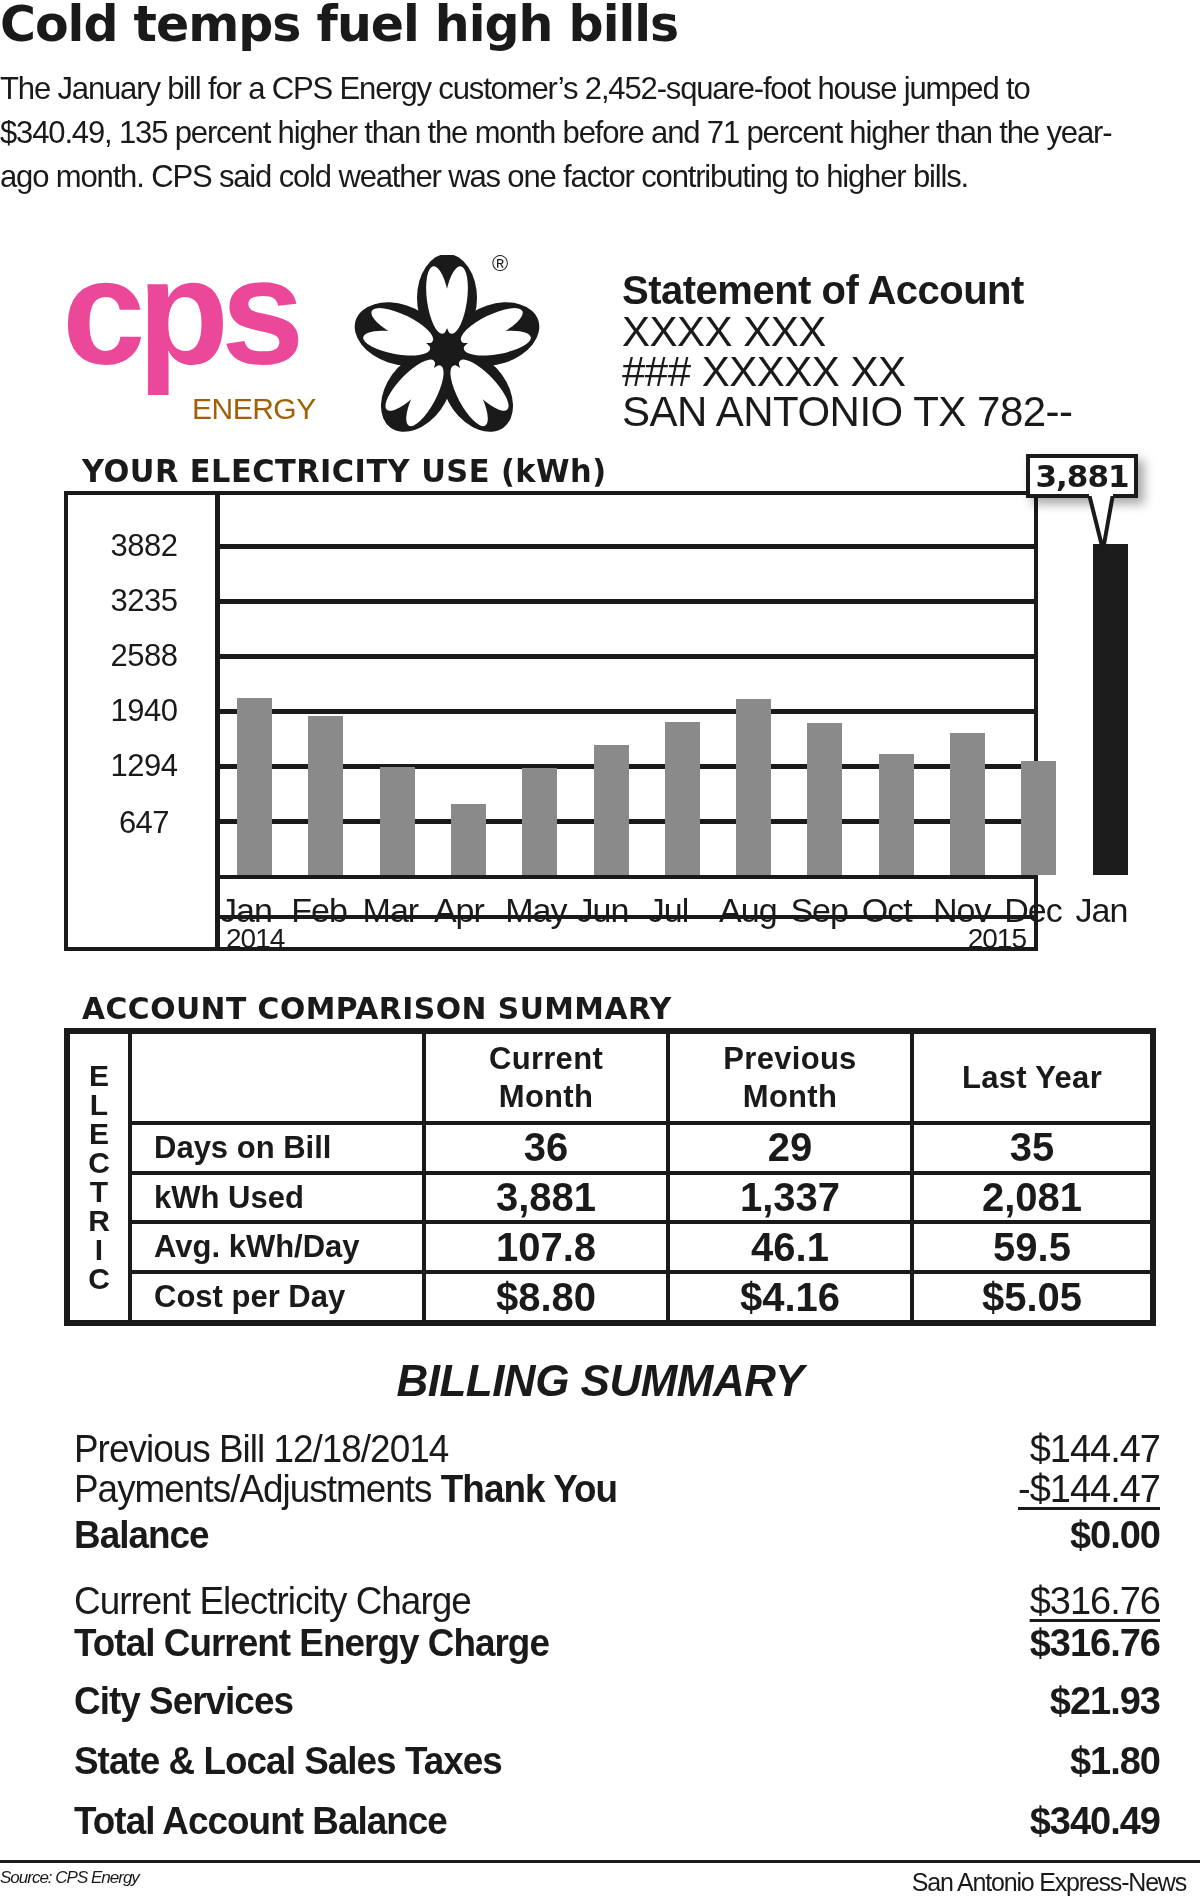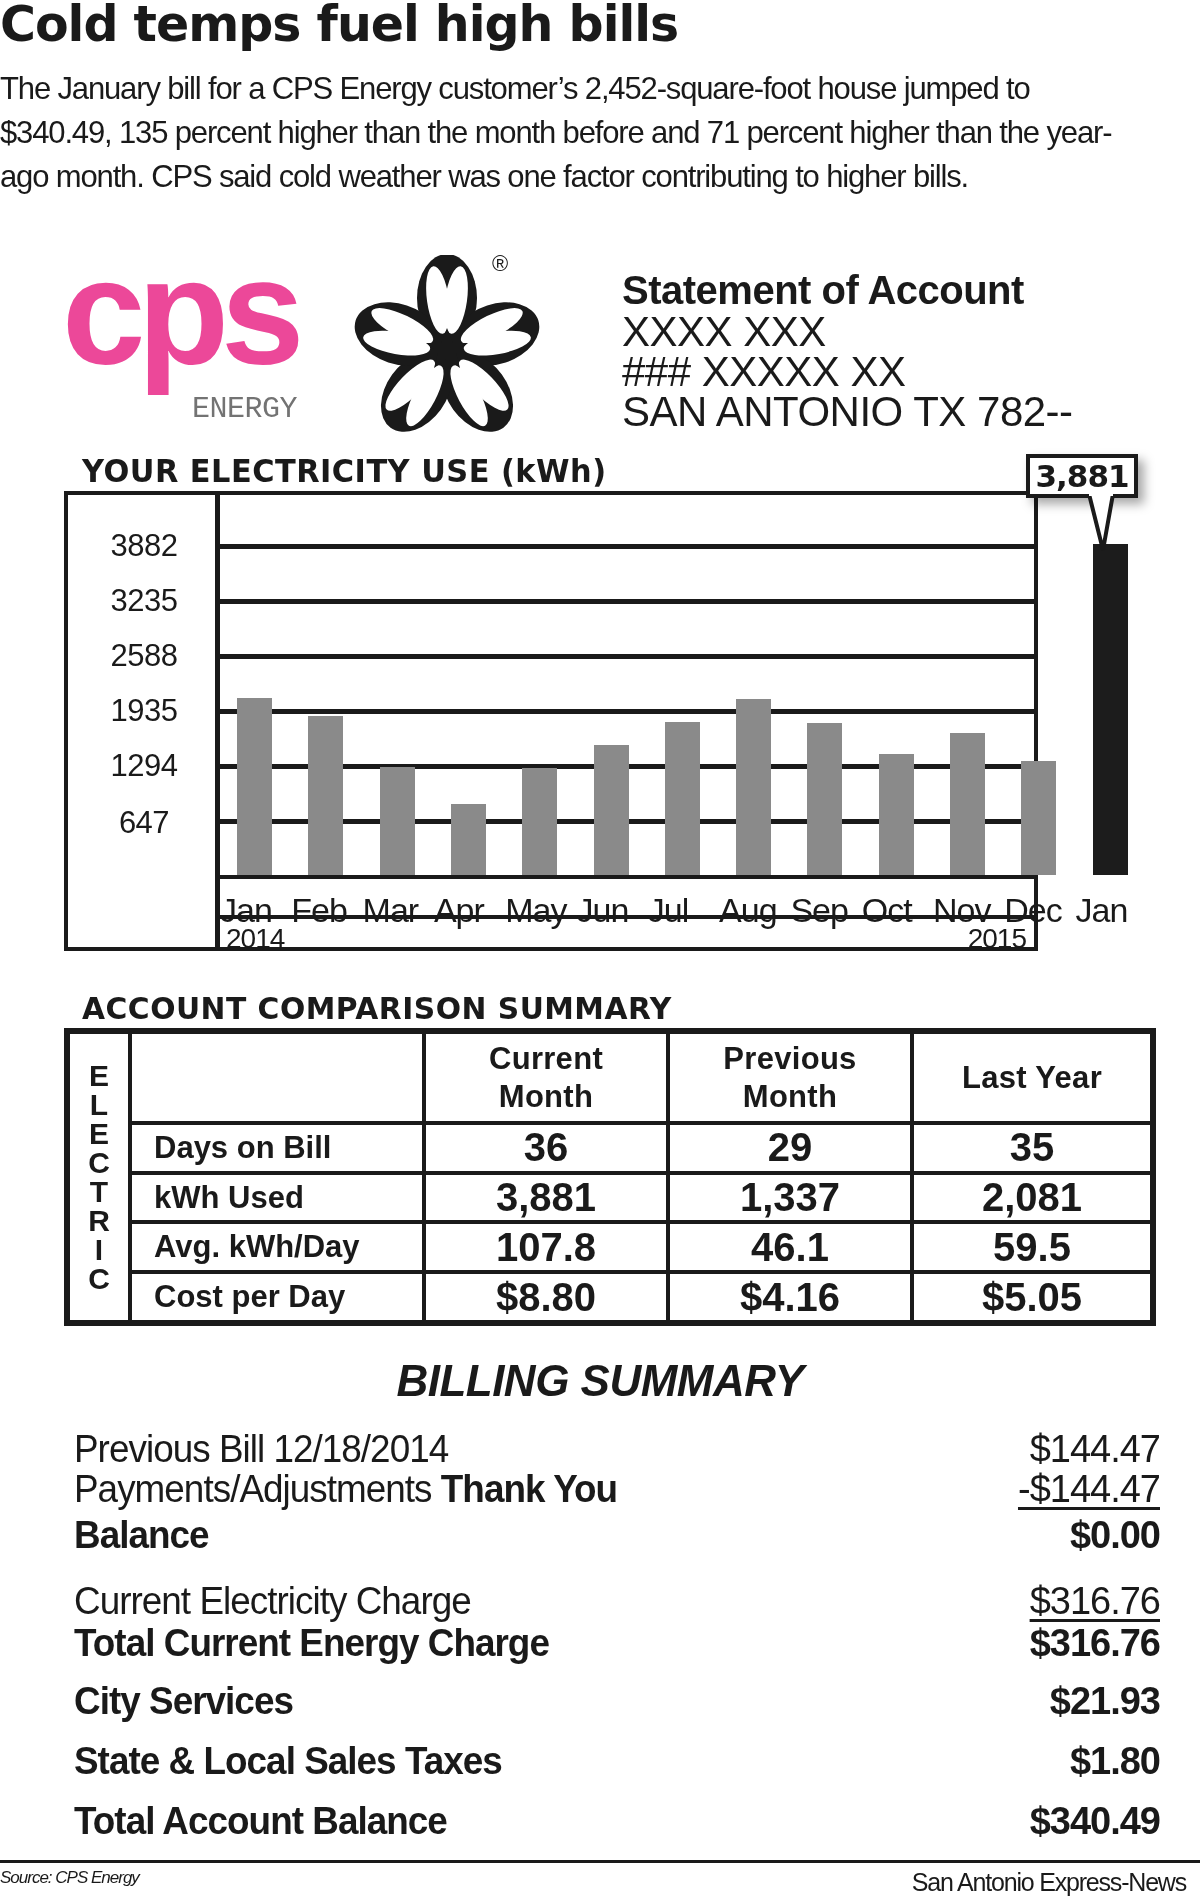--- a/index.html
+++ b/index.html
@@ -2,21 +2,21 @@
 <html><head>
 <meta charset="utf-8">
 <style>
   html, body { margin:0; padding:0; background:#ffffff; }
   body { width:1200px; height:1901px; position:relative; overflow:hidden; color:#1a1a1a; font-family:"Liberation Sans", sans-serif; }
   .abs { position:absolute; }
   .headline { left:0; top:-4px; font-size:49px; font-weight:bold; letter-spacing:-1px; font-family:"DejaVu Sans", sans-serif; }
   .dek { left:0; top:66px; width:1180px; font-size:32px; line-height:44px; letter-spacing:-1.2px; font-family:"Liberation Sans", sans-serif; transform:scaleX(0.97); transform-origin:left top; }
   .logo { left:62px; top:255px; width:480px; height:180px; }
   .logo-cps { position:absolute; left:0; top:-18px; font-size:150px; font-weight:bold; letter-spacing:-8px; font-family:"Liberation Sans", sans-serif; color:#ec4899; line-height:1; }
-  .logo-energy { position:absolute; left:130px; top:137px; font-size:30px; font-family:Liberation Mono, monospace; color:#737373; letter-spacing:-0.5px; }
+  .logo-energy { position:absolute; left:130px; top:137px; font-size:30px; font-family:Liberation Sans, sans-serif; color:#a16207; letter-spacing:-0.5px; }
   .logo-star { position:absolute; left:290px; top:0px; width:190px; height:180px; }
   .logo-reg { position:absolute; left:430px; top:-4px; font-size:22px; }
   .stmt { left:622px; top:268px; }
   .stmt-title { font-size:40px; font-weight:bold; letter-spacing:-0.5px; line-height:44px; }
   .stmt-line { font-size:42px; line-height:40px; letter-spacing:-0.5px; }
   .chart-title { left:82px; top:452px; font-size:32px; font-weight:bold; letter-spacing:0.5px; font-family:"DejaVu Sans", sans-serif; transform:scaleX(0.95); transform-origin:left top; }
   .chart-frame { left:64px; top:491px; width:974px; height:460px; border:4px solid #1a1a1a; box-sizing:border-box; }
   .yaxis-col { position:absolute; left:0; top:0; width:152px; height:100%; border-right:5px solid #1a1a1a; box-sizing:border-box; }
   .ytick { position:absolute; left:0; width:152px; text-align:center; font-size:31px; letter-spacing:-0.5px; }
   .plot { position:absolute; left:152px; top:0; right:0; height:100%; }
@@ -97,21 +97,21 @@
   <div class="stmt-line">### XXXXX XX</div>
   <div class="stmt-line">SAN ANTONIO TX 782--</div>
 </div>
 
 <div class="abs chart-title">YOUR ELECTRICITY USE (kWh)</div>
 <div class="abs chart-frame">
   <div class="yaxis-col">
     <div class="ytick" style="top:33px">3882</div>
     <div class="ytick" style="top:88px">3235</div>
     <div class="ytick" style="top:143px">2588</div>
-    <div class="ytick" style="top:198px">1935</div>
+    <div class="ytick" style="top:198px">1940</div>
     <div class="ytick" style="top:253px">1294</div>
     <div class="ytick" style="top:310px">647</div>
   </div>
   <div class="plot" id="plot">
     <div class="gridline" style="top:49px"></div>
     <div class="gridline" style="top:104px"></div>
     <div class="gridline" style="top:159px"></div>
     <div class="gridline" style="top:214px"></div>
     <div class="gridline" style="top:269px"></div>
     <div class="gridline" style="top:324px"></div>

